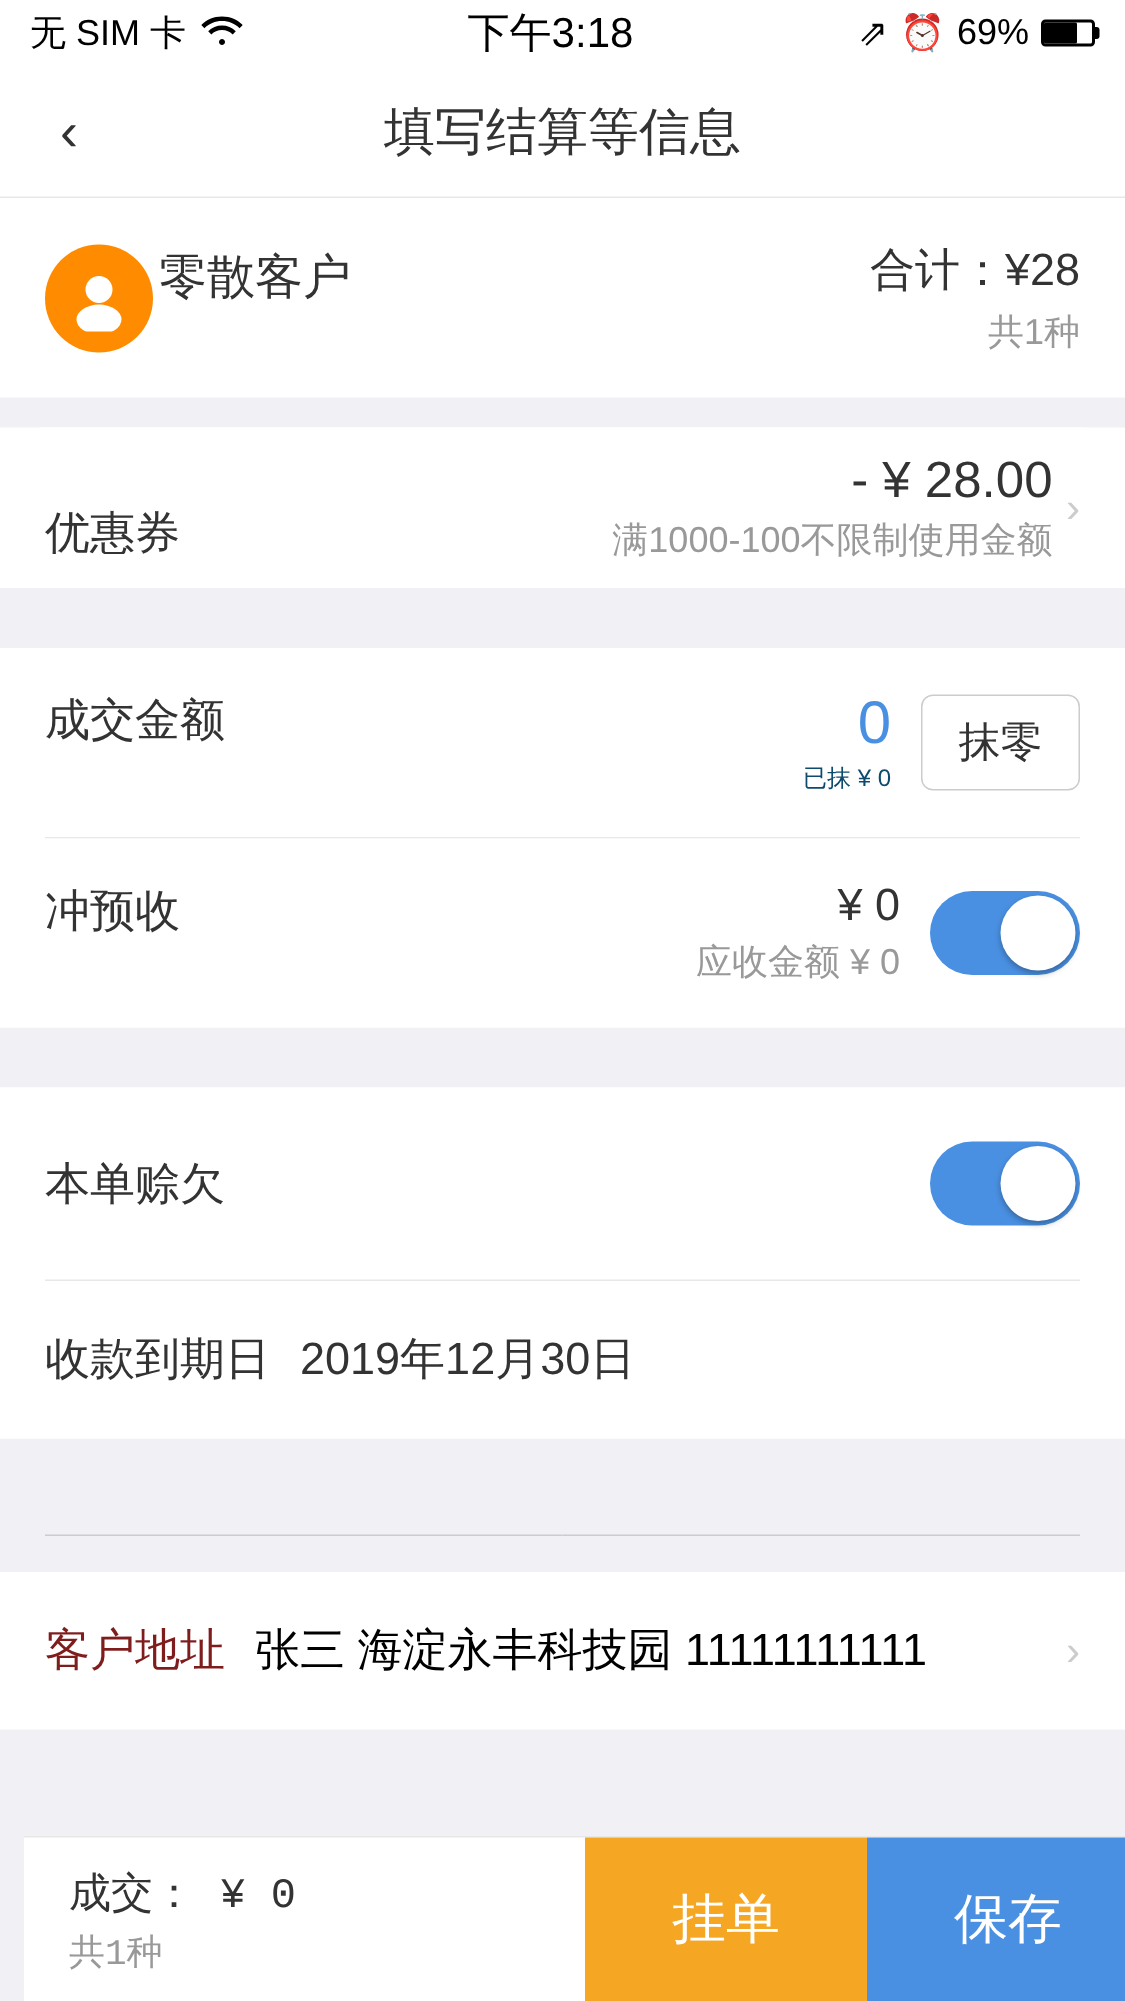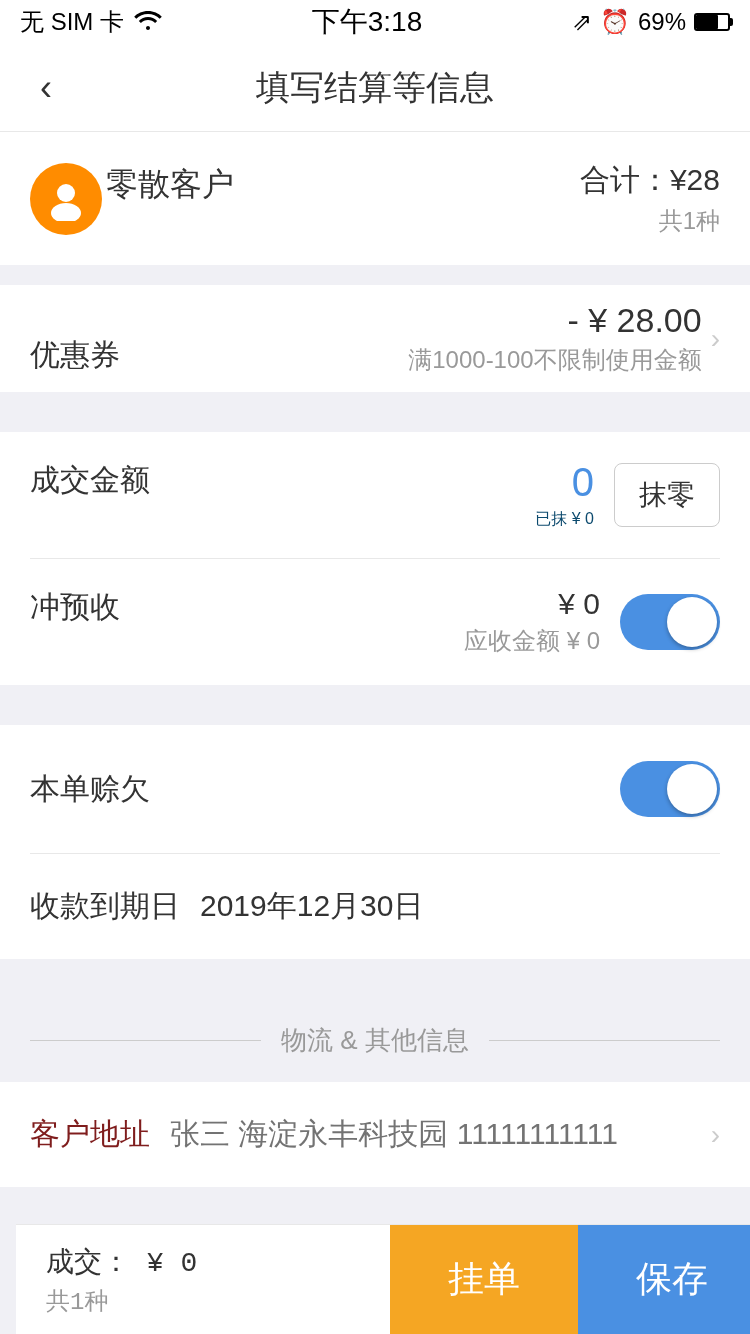--- a/index.html
+++ b/index.html
@@ -295,21 +295,21 @@
       background: #fff;
     }
     .address-label {
       font-size: 30px;
       color: #7f1d1d;
       white-space: nowrap;
       margin-right: 20px;
     }
     .address-value {
       font-size: 30px;
-      color: #737373;
+      color: #000000;
       flex: 1;
     }
 
     
     .bottom-bar {
       position: fixed;
       bottom: 0;
       left: 16px;
       width: 750px;
       height: 110px;
@@ -465,21 +465,20 @@
       <span class="due-date-label">收款到期日</span>
       <span class="due-date-value">2019年12月30日</span>
     </div>
   </div>
 
   <div class="section-gap"></div>
 
   <div style="background:#f0f0f5;">
     <div class="logistics-header">
       <div class="logistics-line"></div>
-      <span class="logistics-text">物流 &amp; 其他信息</span>
       <div class="logistics-line"></div>
     </div>
   </div>
 
   <div class="section">
     <div class="address-row">
       <span class="address-label">客户地址</span>
       <span class="address-value">张三 海淀永丰科技园 11111111111</span>
       <span class="chevron" style="margin-left:12px;">›</span>
     </div>

